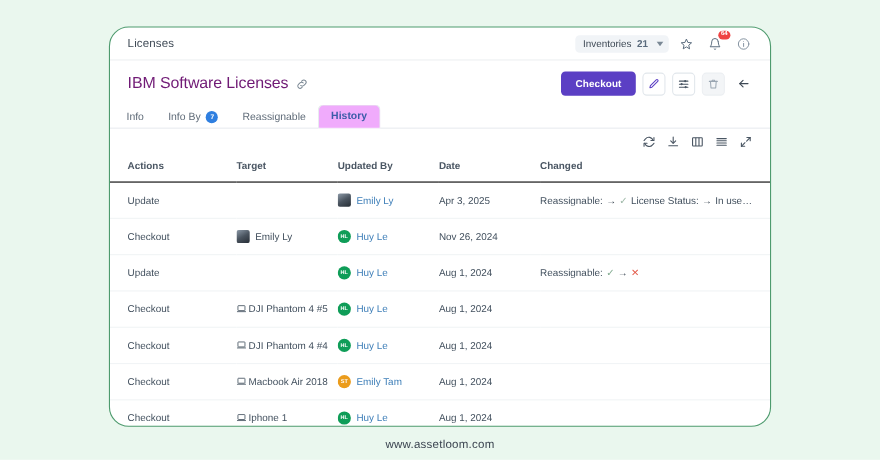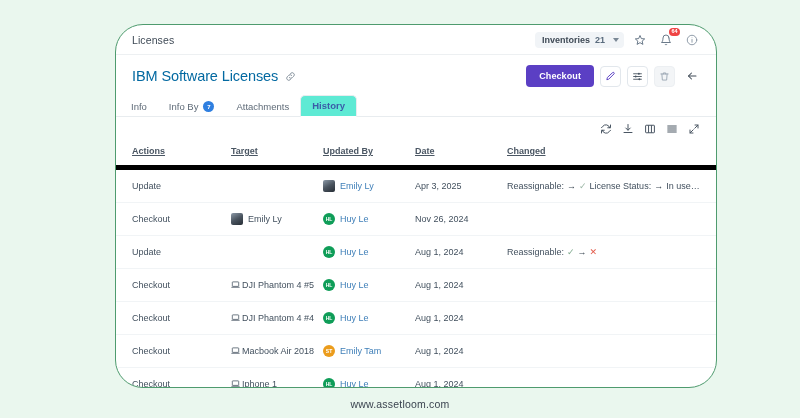--- a/index.html
+++ b/index.html
@@ -12,43 +12,42 @@
     overflow:hidden;
   }
 
   
   #app-card {
     position:absolute;
     left:99px; top:24px;
     width:602px; height:364px;
     background:#ffffff;
     border:1.5px solid #4e9b6e;
-    border-radius:28px;
+    border-radius:18px;
     overflow:hidden;
-    margin-left:16px;
   }
 
   
   #top-bar {
     height:30px;
     display:flex; align-items:center;
     padding:0 14px 0 16px;
     border-bottom:1px solid #edf0f2;
   }
   #breadcrumb { font-size:10.5px; color:#3f4a56; letter-spacing:.1px; }
   .spacer { flex:1; }
 
   #inventory-select {
     display:flex; align-items:center; gap:5px;
     background:#f1f4f7;
     border-radius:4px;
     padding:3px 5px 3px 7px;
     cursor:pointer;
   }
-  #inventory-select .lbl { font-size:9px; font-weight:bold; color:#3f4a56; }
+  #inventory-select .lbl { font-size:9px; font-weight:normal; color:#3f4a56; }
   #inventory-select .cnt { font-size:9px; font-weight:bold; color:#5a6b7d; }
   .chev {
     width:0;height:0;
     border-left:3.5px solid transparent;
     border-right:3.5px solid transparent;
     border-top:4px solid #7a8895;
     margin-left:3px;
   }
 
   .icon-btn {
@@ -73,21 +72,21 @@
     text-align:center;
   }
 
   
   #title-row {
     display:flex; align-items:center;
     padding:10px 14px 8px 16px;
   }
   #page-title {
     font-size:14.5px;
-    color:#0369a1;
+    color:#701a75;
     letter-spacing:-.1px;
   }
   #link-icon { margin-left:7px; display:flex; align-items:center; cursor:pointer; }
 
   #checkout-button {
     background:#5b3fc4;
     color:#fff;
     font-size:9px;
     font-weight:bold;
     border:none;
@@ -121,21 +120,21 @@
     padding:4px 11px 5px;
     border-radius:5px 5px 0 0;
     cursor:pointer;
     display:flex;align-items:center;gap:5px;
     position:relative; top:1px;
     white-space:nowrap;
   }
   .tab.active {
     color:#3b5ca8;
     font-weight:bold;
-    background:#5eead4;
+    background:#f0abfc;
     border:1px solid #e8ecef;
     border-bottom:1px solid #fff;
     text-align:center;
   }
   .tab-badge {
     background:#2f7fe0;
     color:#fff;
     font-size:6px;
     font-weight:bold;
     width:11px;height:11px;
@@ -152,22 +151,21 @@
   .tt-icon { cursor:pointer; display:flex; align-items:center; }
 
   
   table { width:100%; border-collapse:collapse; table-layout:fixed; }
   thead th {
     text-align:left;
     font-size:9px;
     font-weight:bold;
     color:#4a5663;
     padding:6px 0 9px 0;
-    border-bottom:5px solid #000000;
-    text-decoration:underline;
+    border-bottom:1px solid #000000;
   }
   tbody td {
     font-size:9px;
     color:#42505e;
     padding:10px 0;
     border-bottom:1px solid #f1f4f6;
     vertical-align:middle;
     overflow:hidden;
     white-space:nowrap;
   }
@@ -298,21 +296,21 @@
 
   <div id="tab-bar">
     <div class="tab">
       <span>Info</span>
     </div>
     <div class="tab">
       <span>Info By</span>
       <span class="tab-badge">7</span>
     </div>
     <div class="tab">
-      <span>Attachments</span>
+      <span>Reassignable</span>
     </div>
     <div class="tab active">
       <span>History</span>
     </div>
   </div>
 
   <div id="table-toolbar">
     <span class="tt-icon">
       <svg width="12" height="12" viewBox="0 0 24 24" fill="none" stroke="#4a5663" stroke-width="2" stroke-linecap="round" stroke-linejoin="round">
         <polyline points="21,4 21,9.5 15.5,9.5"></polyline>

